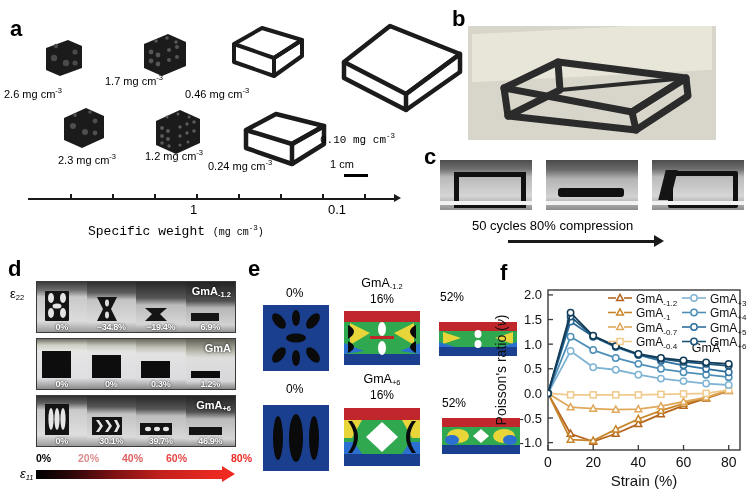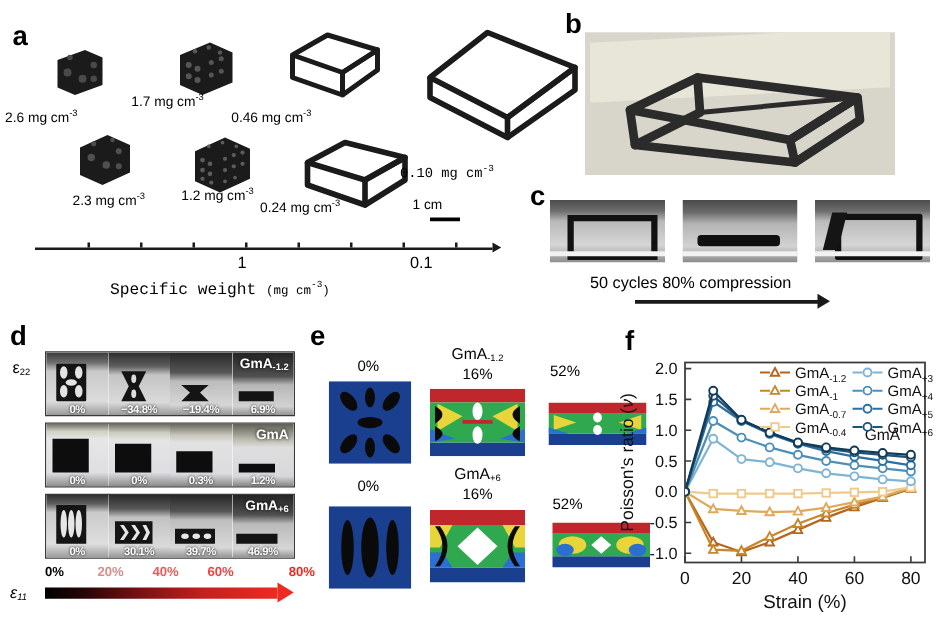--- a/index.html
+++ b/index.html
@@ -320,21 +320,21 @@
       <div class="dval">39.7%</div>
     </div>
     <div class="dcell">
       <div class="abs" style="inset:0;background:linear-gradient(180deg,#242424 0%,#505050 32%,#bababa 46%,#d6d6d6 86%,#939393 100%);"></div>
       <div class="abs" style="left:3px;top:31px;width:33px;height:8px;background:#141414;"></div>
       <div class="dval">46.9%</div>
     </div>
     <div class="dlab"><span>GmA</span><sub>+6</sub></div>
   </div>
 
-  <div class="abs" style="left:8px;top:466px;font-size:13px;font-style:italic;">
+  <div class="abs" style="left:20px;top:466px;font-size:13px;font-style:italic;">
     <span>ε</span><sub>11</sub>
   </div>
   <div class="glab" style="left:36px;top:452px;color:#000;">0%</div>
   <div class="glab" style="left:78px;top:452px;color:#d98c8c;">20%</div>
   <div class="glab" style="left:122px;top:452px;color:#e06060;">40%</div>
   <div class="glab" style="left:166px;top:452px;color:#e84545;">60%</div>
   <div class="glab" style="left:206px;top:452px;color:#ee2a22;margin-left:25px;">80%</div>
   <div class="gbar" style="left:36px;top:470px;width:186px;"></div>
   <div class="gtip" style="left:222px;top:466px;"></div>
 

